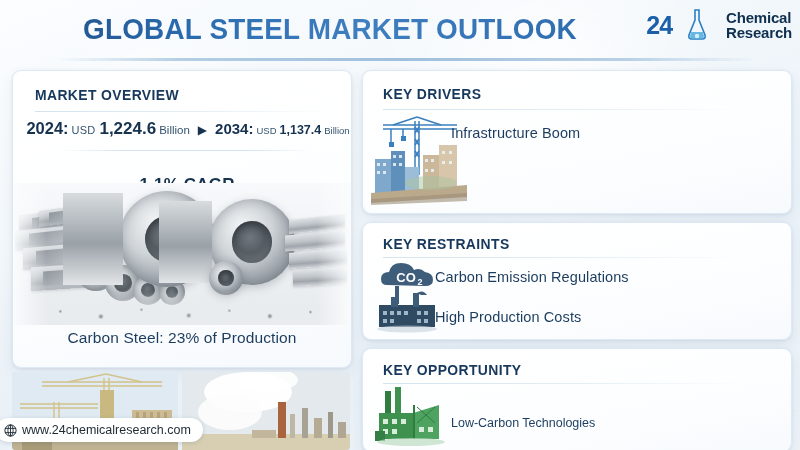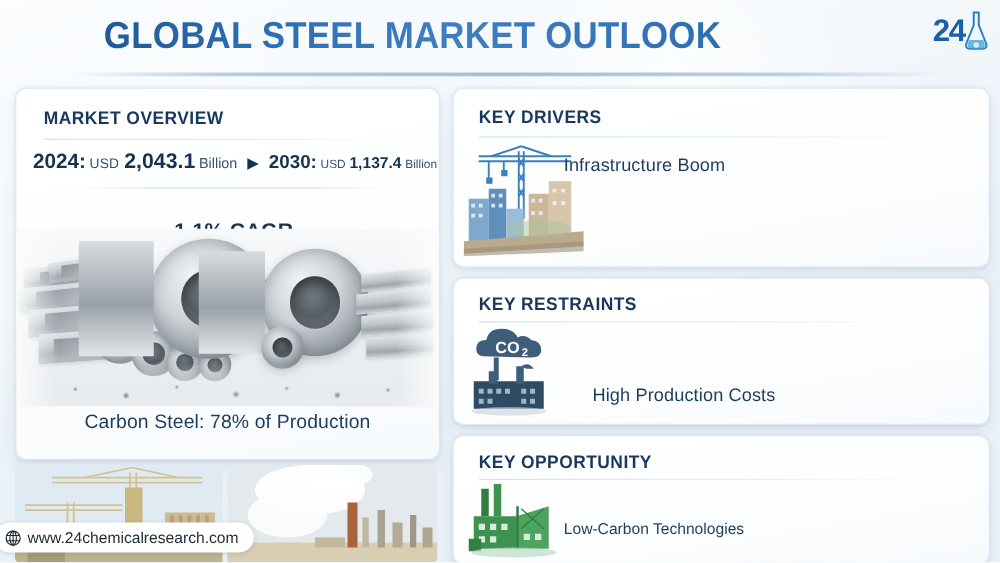--- a/index.html
+++ b/index.html
@@ -34,21 +34,21 @@
     -webkit-text-fill-color:transparent;
     transform:scaleX(.93);transform-origin:center;
     white-space:nowrap;
   }
   .hdr-rule{
     position:absolute;left:55px;top:58px;width:700px;height:3px;
     background:linear-gradient(90deg,rgba(180,205,228,0) 0%,rgba(168,197,224,.85) 18%,rgba(150,185,218,.9) 50%,rgba(168,197,224,.8) 82%,rgba(180,205,228,0) 100%);
     border-radius:2px;filter:blur(.3px);
   }
   
-  .logo{position:absolute;right:8px;top:8px;display:flex;align-items:center;gap:2px;}
+  .logo{position:absolute;right:8px;top:8px;display:flex;align-items:center;gap:18px;}
   .logo-24{font-size:25px;font-weight:bold;color:#1b5fa8;line-height:1;letter-spacing:-1px;
            font-family:"Liberation Sans", sans-serif;}
   .logo-flask{position:relative;width:20px;height:34px;margin-left:-3px;margin-right:1px;}
   .logo-words{display:flex;flex-direction:column;line-height:1.02;}
   .logo-words span{font-size:15px;font-weight:bold;color:#0f2f4e;letter-spacing:-.2px;}
 
   
   .card{
     position:absolute;background:linear-gradient(170deg,#ffffff 0%,#fdfeff 55%,#f7fafd 100%);
     border-radius:9px;
@@ -207,37 +207,41 @@
 
     <div class="logo">
       <span class="logo-24">24</span>
       <span class="logo-flask">
         <svg width="20" height="34" viewBox="0 0 20 34">
           <path d="M8 2 L8 12 L2 27 Q1 31 5 31 L15 31 Q19 31 18 27 L12 12 L12 2 Z" fill="none" stroke="#2b7fc4" stroke-width="1.6"></path>
           <path d="M4.4 24 L15.6 24 Q18.6 30.5 14.6 30.8 L5.4 30.8 Q1.4 30.5 4.4 24 Z" fill="#57b0e0" opacity="0.9"></path>
           <circle cx="10" cy="28" r="2.2" fill="#ffffff" opacity="0.75"></circle>
         </svg>
       </span>
+      <span class="logo-words">
+        <span>Chemical</span>
+        <span>Research</span>
+      </span>
     </div>
 
     <div class="hdr-rule"></div>
   </div>
 
   <div class="card" id="market-card">
     <div class="card-title">MARKET OVERVIEW</div>
     <div class="card-rule"></div>
 
     <div class="mkt-row">
       <span class="yr">2024</span>
         <span class="yr">:</span>
       <span class="usd">USD</span>
-      <span class="val">2,043.1</span>
+      <span class="val">1,224.6</span>
       <span class="bil">Billion</span>
       <span class="arrow">▶</span>
-      <span class="yr2">2030</span>
+      <span class="yr2">2034</span>
         <span class="yr2">:</span>
       <span class="usd2">USD</span>
       <span class="val2">1,137.4</span>
       <span class="bil2">Billion</span>
     </div>
 
     <div class="mkt-rule2"></div>
     <div class="cagr">−1.1% CAGR</div>
 
     <div class="steel-photo">
@@ -285,21 +289,21 @@
 
       <div class="ibeam" style="left:276px;top:34px;width:56px;height:14px;transform:skewY(-6deg);"></div>
       <div class="ibeam" style="left:272px;top:50px;width:60px;height:16px;transform:skewY(-5deg);"></div>
       <div class="ibeam" style="left:276px;top:68px;width:58px;height:16px;transform:skewY(-4deg);"></div>
       <div class="ibeam" style="left:280px;top:86px;width:54px;height:16px;transform:skewY(-3deg);"></div>
 
       <div class="gravel"></div>
       <div class="photo-fade"></div>
     </div>
 
-    <div class="carbon-line">Carbon Steel: 78% of Production</div>
+    <div class="carbon-line">Carbon Steel: 23% of Production</div>
   </div>
 
   <div class="card" id="drivers-card">
     <div class="card-title">KEY DRIVERS</div>
     <div class="card-rule"></div>
 
     <div class="icon-box" style="left:8px;top:42px;width:96px;height:92px;">
       <svg width="96" height="92" viewBox="0 0 96 92">
 
         <g stroke="#3a7fbe" stroke-width="1.5" fill="none">
@@ -377,21 +381,22 @@
             <rect x="51" y="52" width="4" height="4"></rect>
           <rect x="10" y="60" width="4" height="4"></rect>
             <rect x="17" y="60" width="4" height="4"></rect>
           <rect x="44" y="60" width="4" height="4"></rect>
             <rect x="51" y="60" width="4" height="4"></rect>
         </g>
         <ellipse cx="34" cy="70" rx="30" ry="3.5" fill="#c5d2dc" opacity="0.6"></ellipse>
       </svg>
     </div>
 
-    <div class="item-text" style="left:72px;top:86px;margin-left:39px;">High Production Costs</div>
+    <div class="item-text" style="left:72px;top:46px;">Carbon Emission Regulations</div>
+    <div class="item-text" style="left:72px;top:86px;">High Production Costs</div>
   </div>
 
   <div class="card" id="opportunity-card">
     <div class="card-title">KEY OPPORTUNITY</div>
     <div class="card-rule"></div>
 
     <div class="icon-box" style="left:10px;top:38px;width:76px;height:60px;">
       <svg width="76" height="60" viewBox="0 0 76 60">
         <rect x="12" y="4" width="6" height="22" fill="#2f7d3f"></rect>
         <rect x="22" y="0" width="6" height="26" fill="#3f9150"></rect>

